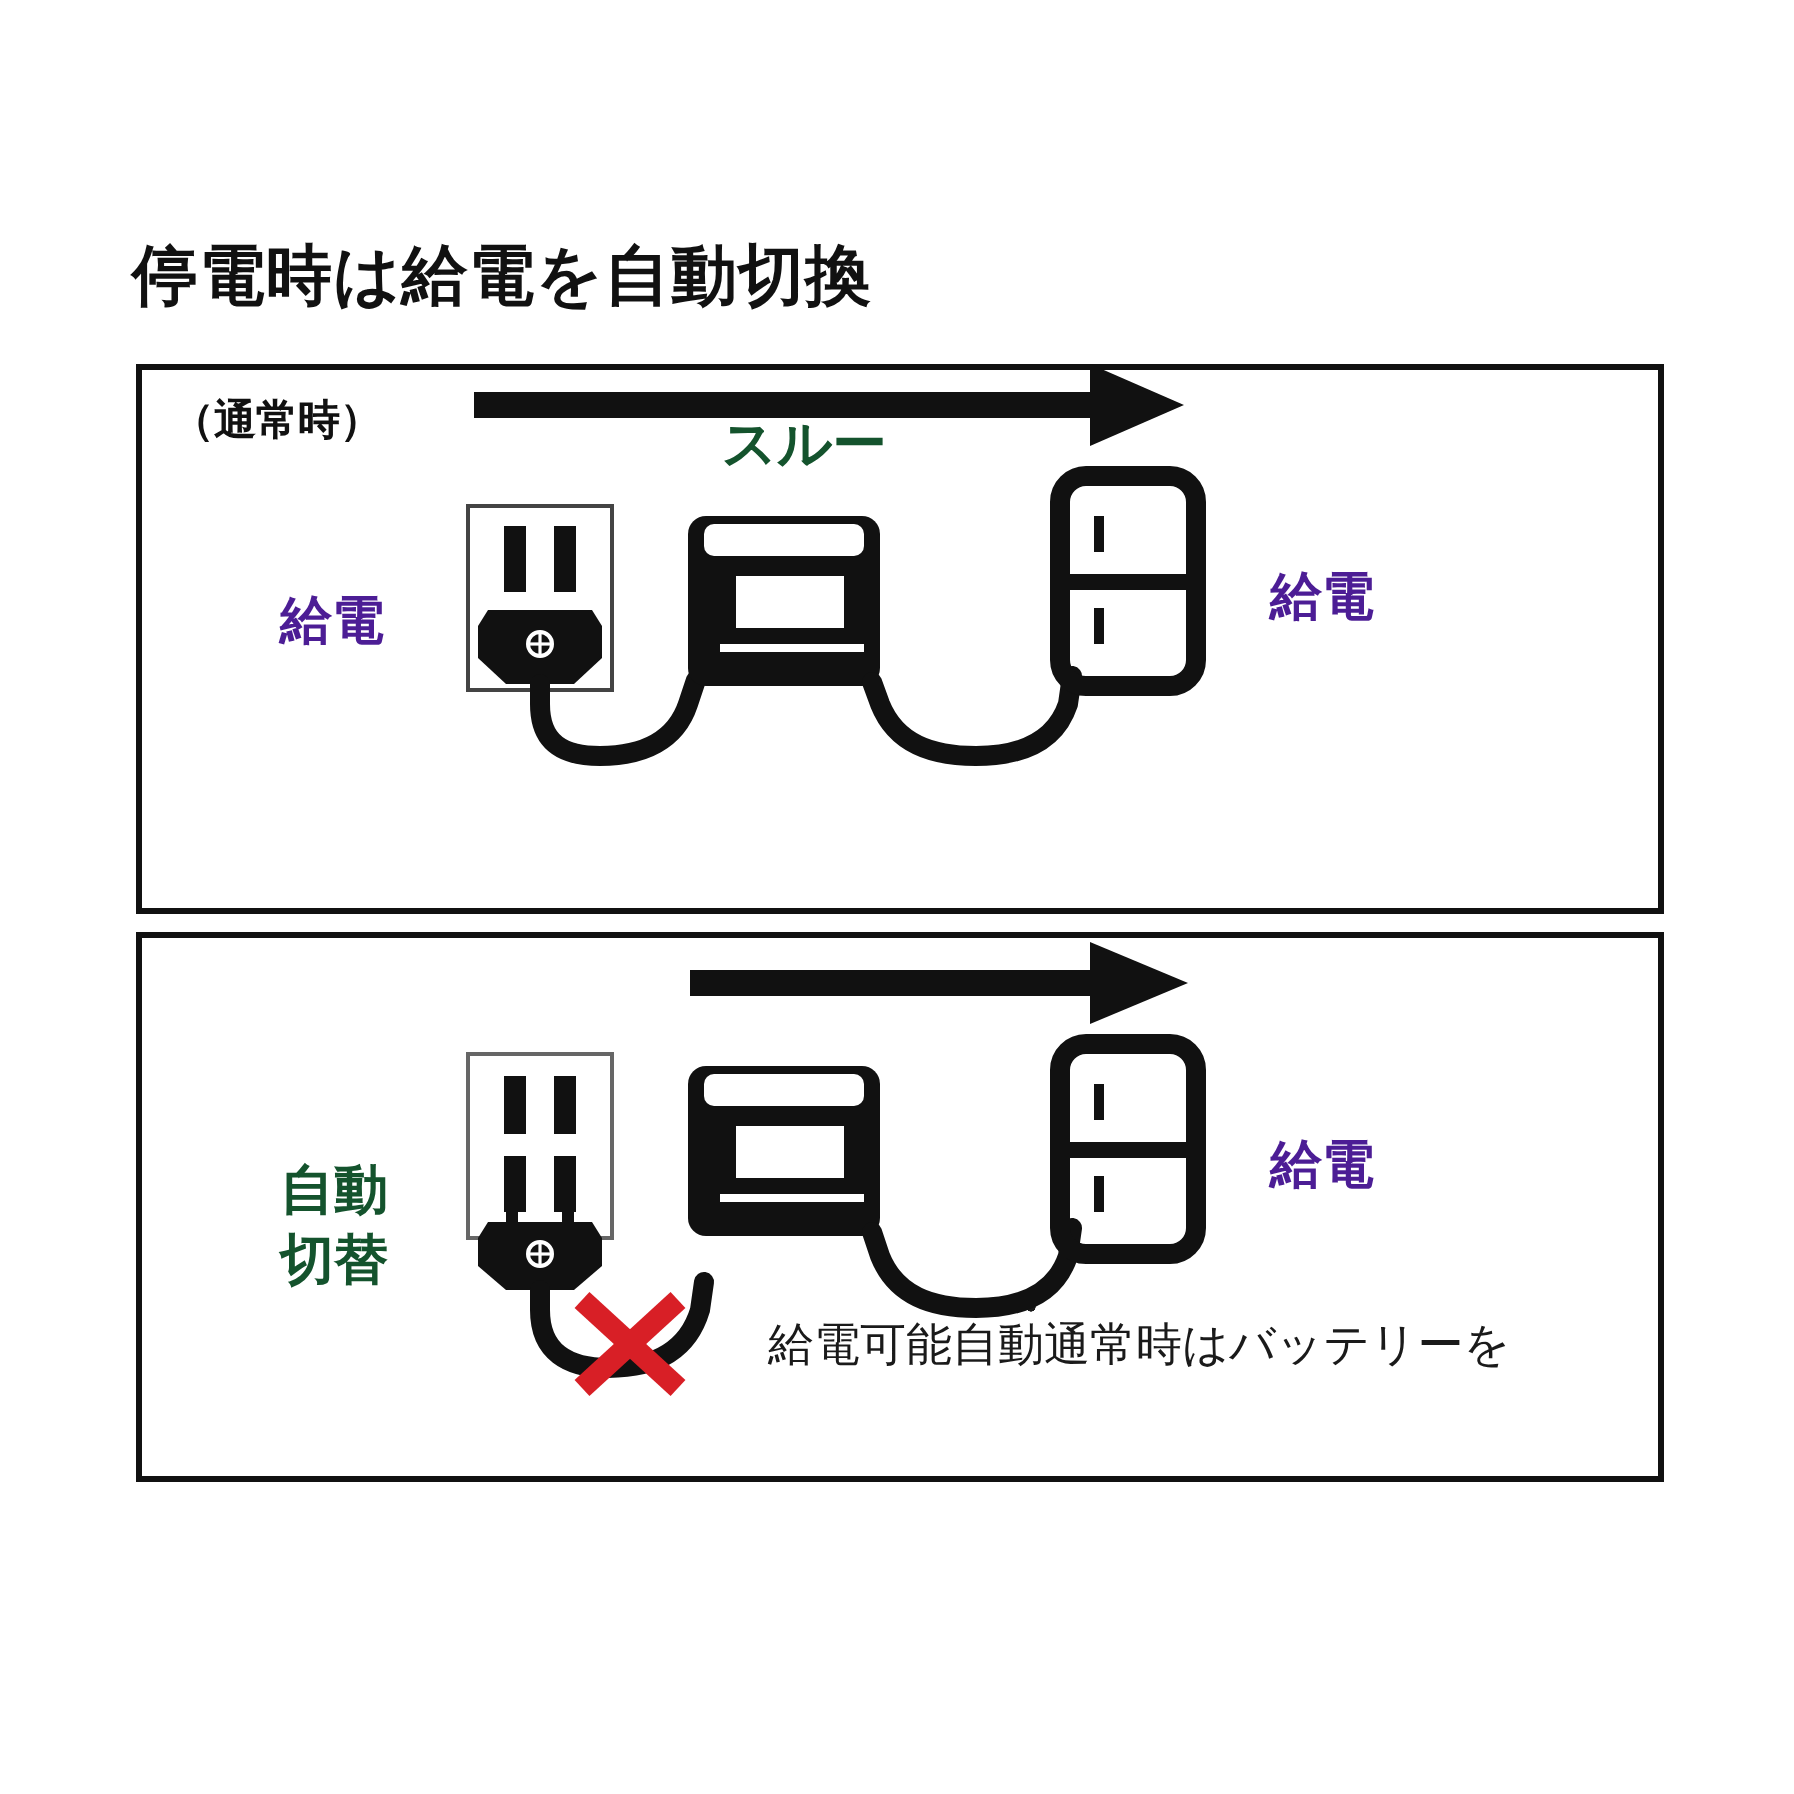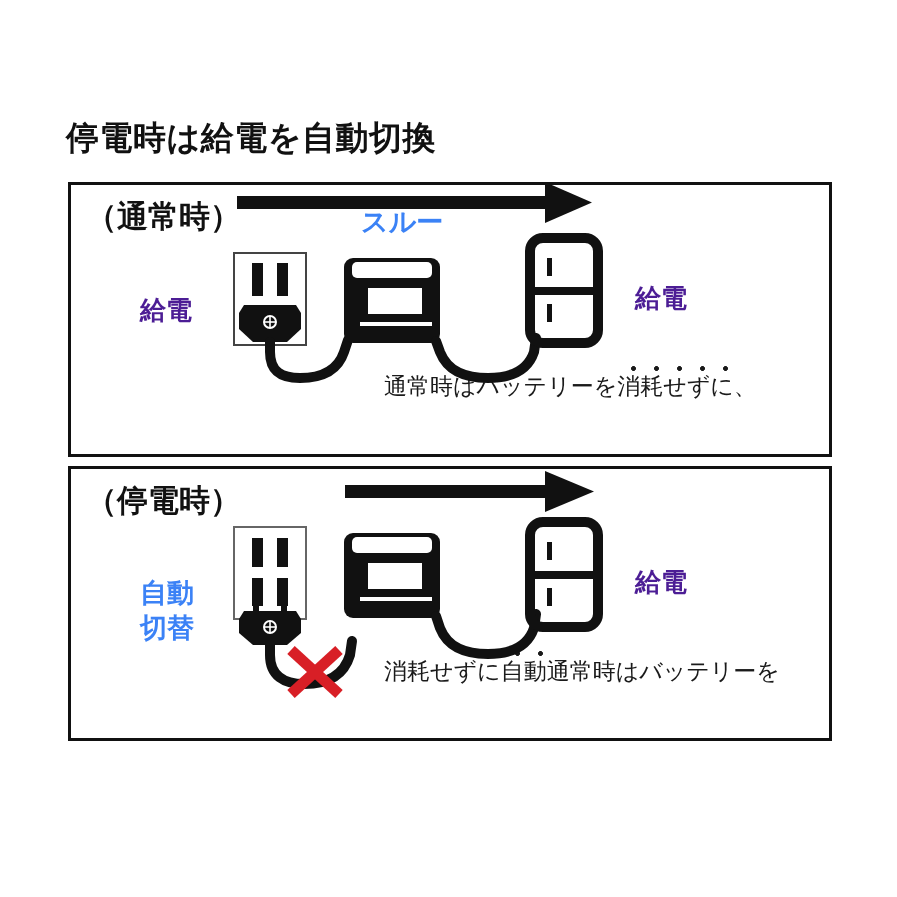--- a/index.html
+++ b/index.html
@@ -13,21 +13,20 @@
     position: relative;
     font-family: "DejaVu Sans", "Liberation Sans", sans-serif;
     color: #1a1a1a;
     overflow: hidden;
   }
   .stage {
     position: absolute;
     left: 0; top: 0;
     width: 897px;
     height: 675px;
-    font-family: Liberation Mono, monospace;
   }
   .page-title {
     position: absolute;
     left: 66px;
     top: 116px;
     font-size: 33px;
     font-weight: bold;
     letter-spacing: 0.5px;
     color: #111111;
     white-space: nowrap;
@@ -45,35 +44,35 @@
     height: 275px;
   }
   #panel-outage {
     left: 68px;
     top: 466px;
     width: 764px;
     height: 275px;
   }
   .panel-label {
     position: absolute;
-    font-size: 31px;
+    font-size: 21px;
     font-weight: bold;
     color: #111111;
     white-space: nowrap;
   }
   .side-label {
     position: absolute;
     font-size: 26px;
     font-weight: bold;
     color: #4c1d95;
     white-space: nowrap;
   }
   .red-label {
     position: absolute;
-    color: #3b82f6;
+    color: #14532d;
     font-weight: bold;
     white-space: nowrap;
   }
   .caption {
     position: absolute;
     font-size: 23px;
     line-height: 1.42;
     color: #1a1a1a;
     white-space: nowrap;
   }
@@ -111,39 +110,35 @@
 
   <div class="panel-label" style="left:86px; top:196px;">（通常時）</div>
 
   <div class="side-label" style="left:140px; top:293px;">給電</div>
 
   <div class="side-label" style="left:635px; top:281px;">給電</div>
 
   <div class="red-label" style="left:361px; top:204px; font-size:27px;">スルー</div>
 
   <div class="caption" style="left:384px; top:372px;">
-    <div>
-      <span>通常時はバッテリーを</span><span class="emph">消耗せずに</span><span>、</span>
-    </div>
   </div>
 
   <div class="panel" id="panel-outage"></div>
 
-  <div class="panel-label" style="left:86px; top:480px;">（停電時）</div>
 
   <div class="red-label" style="left:140px; top:578px; font-size:27px; line-height:1.3;">
     <div>自動</div>
     <div>切替</div>
   </div>
 
   <div class="side-label" style="left:635px; top:565px;">給電</div>
 
   <div class="caption" style="left:384px; top:657px;">
     <div>
-      <span>消耗せずに</span><span class="emph">自動</span><span>通常時はバッテリーを</span>
+      <span>給電可能</span><span class="emph">自動</span><span>通常時はバッテリーを</span>
     </div>
   </div>
 
   <svg class="svg-layer" viewBox="0 0 897 897">
 
     <g>
 
       <g>
         <rect x="237" y="196" width="320" height="13" fill="#111111"></rect>
         <polygon points="545,182 592,202.5 545,223" fill="#111111"></polygon>

